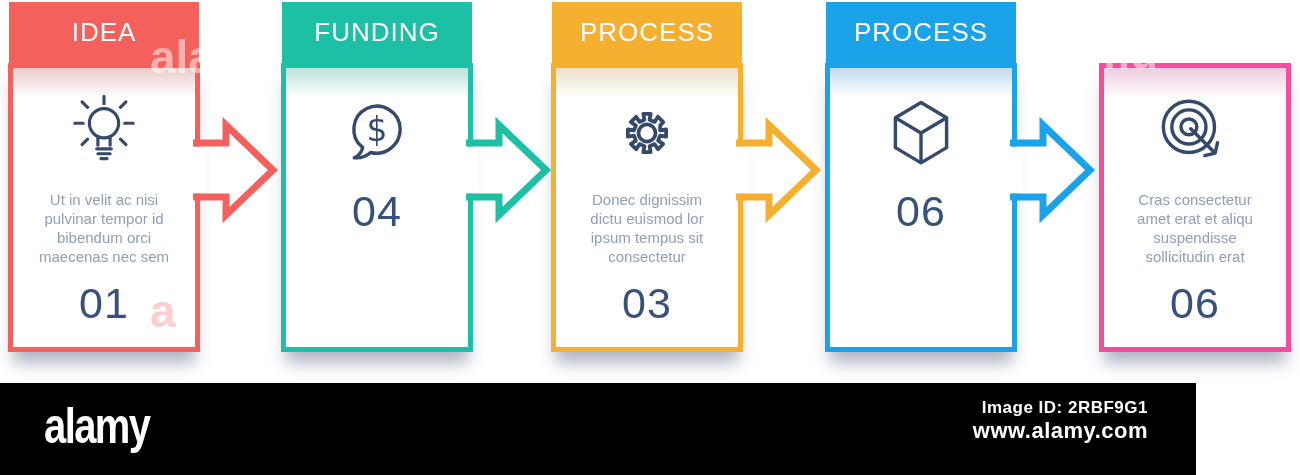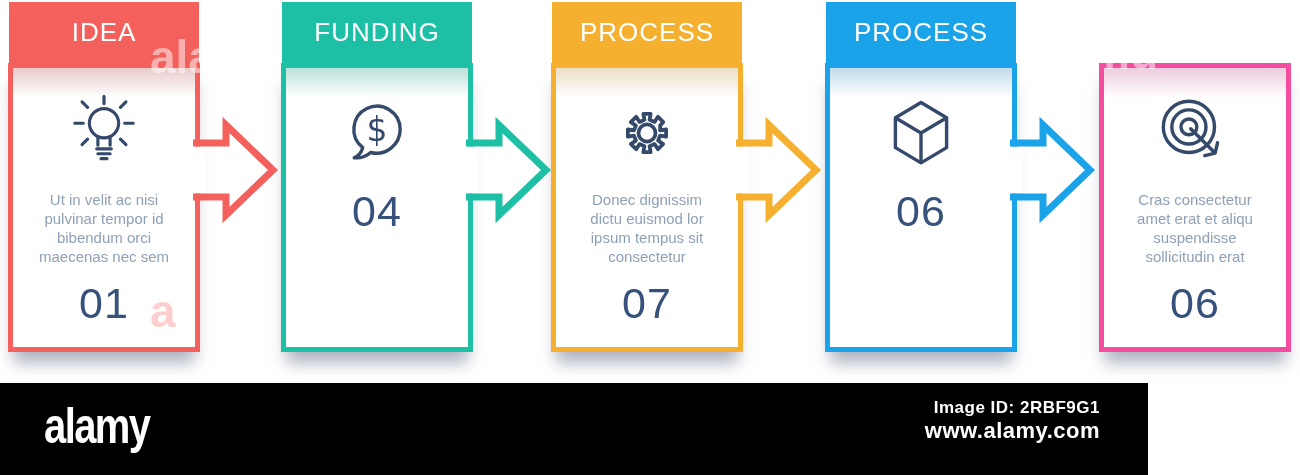--- a/index.html
+++ b/index.html
@@ -41,21 +41,21 @@
   .arrow { position:absolute; left:182px; top:113px; z-index:6; color:var(--c); }
 
   
   .wm { position:absolute; z-index:9; font-weight:bold; font-size:46px;
         color:rgba(255,255,255,0.5); pointer-events:none; }
   .wm1 { left:150px; top:30px; }
   .wm2 { left:1089px; top:26px; }
   .wm3 { left:150px; top:284px; color:rgba(244,96,92,0.30); }
 
   
-  .footer { position:absolute; left:0; top:383px; width:1148px; height:92px; background:#000000; }
+  .footer { position:absolute; left:0; top:383px; width:1148px; height:92px; background:#000000;padding-left:48px; }
   .logo {
     position:absolute; left:44px; top:14px; color:#ffffff; font-weight:bold; font-size:50px;
     letter-spacing:-2px; transform:scaleX(0.80); transform-origin:left center;
   }
   .credits { position:absolute; right:48px; top:15px; text-align:right; color:#ffffff; }
   .image-id { font-size:17px; letter-spacing:0.5px;font-weight:bold; }
   .url { font-size:22px; font-weight:bold; letter-spacing:0.5px; }
 </style>
 </head>
 <body>
@@ -117,21 +117,21 @@
       <div class="icon-wrap">
         <svg width="78" height="78" viewBox="0 0 64 64" fill="none" stroke-width="3.1" stroke-linejoin="round">
           <path d="M47.7,29 L47.7,35 L42.8,34.1 L41.1,38.2 L45.3,41 L41,45.3 L38.2,41.1 L34.1,42.8 L35,47.7 L29,47.7 L29.9,42.8 L25.9,41.1 L23.1,45.3 L18.7,41 L22.9,38.2 L21.2,34.1 L16.3,35 L16.3,29 L21.2,29.9 L22.9,25.9 L18.7,23.1 L23.1,18.7 L25.9,22.9 L29.9,21.2 L29,16.3 L35,16.3 L34.1,21.2 L38.2,22.9 L41,18.7 L45.3,23.1 L42.8,25.9 L42.8,29.9 Z"></path>
           <circle cx="32" cy="32" r="7"></circle>
         </svg>
       </div>
       <div class="desc">Donec dignissim
 dictu euismod lor
 ipsum tempus sit
 consectetur</div>
-      <div class="num">07</div>
+      <div class="num">03</div>
     </div>
     <svg class="arrow" width="100" height="110" viewBox="0 0 100 110">
       <rect x="3" y="31.5" width="13" height="47" fill="#ffffff"></rect>
       <path d="M3,28 H36 V10 L83,55 L36,100 V82 H3" fill="none" stroke="currentColor" stroke-width="7"></path>
     </svg>
   </div>
 
   <div class="card s3" style="left:825px">
     <div class="card-header">
       <span class="card-title">PROCESS</span>

